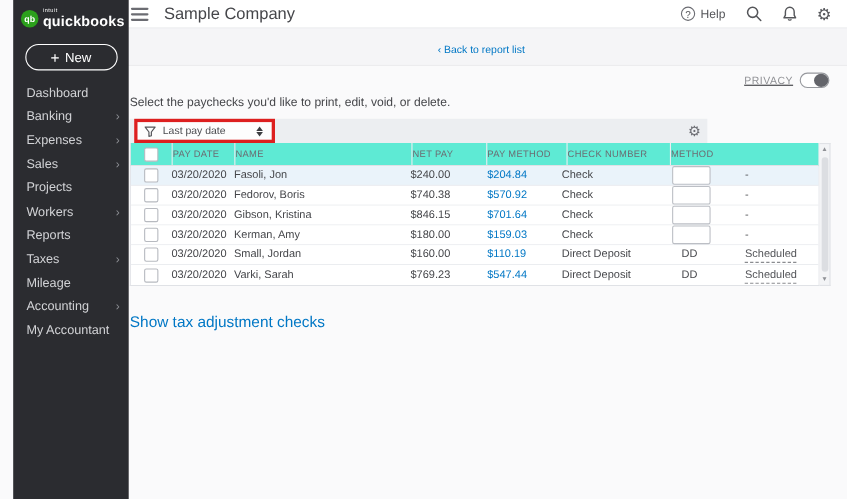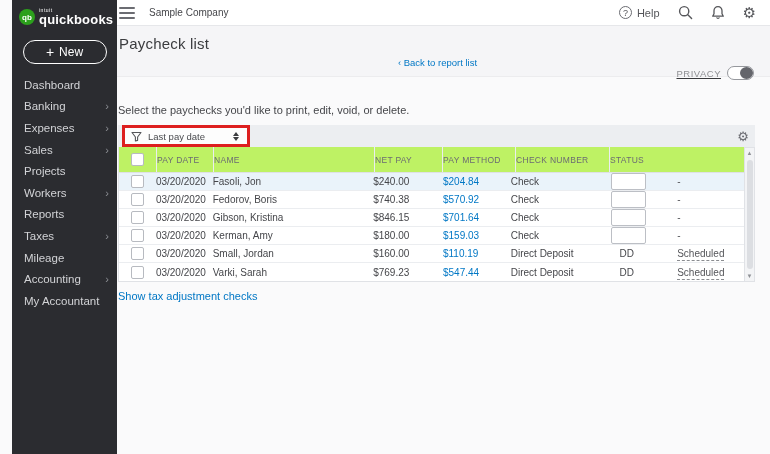--- a/index.html
+++ b/index.html
@@ -25,21 +25,21 @@
     color:#d2d3d6; font-size:11.5px; cursor:pointer; }
   .nav-item .chev { margin-left:auto; color:#8d8f94; font-size:11px; }
 
   
   .main { position:absolute; left:105px; top:0; width:665px; height:454px; background:#fafafb; }
 
   .topbar { height:26px; background:#ffffff; border-bottom:1px solid #e6e7ea;
     display:flex; align-items:center; padding:0 14px; }
   .hamburger { width:16px; cursor:pointer; margin-right:14px; }
   .hamburger span { display:block; height:2px; background:#6b6c72; margin:3px 0; border-radius:1px; }
-  .company { font-size:10px; color:#45464a; }
+  .company { font-size:15px; color:#45464a; }
   .topbar-right { margin-left:auto; display:flex; align-items:center; gap:18px; }
   .help-wrap { display:flex; align-items:center; gap:5px; cursor:pointer; color:#55565a; }
   .help-circle { width:13px; height:13px; border:1.2px solid #6b6c72; border-radius:50%;
     font-size:9px; display:flex; align-items:center; justify-content:center; color:#55565a; }
   .help-label { font-size:11px; }
   .icon-btn { cursor:pointer; display:flex; align-items:center; color:#55565a; }
   .gear-glyph { font-size:15px; color:#55565a; }
 
   .page-head { background:#f5f5f7; border-bottom:1px solid #ececee; padding:9px 14px 8px 14px; }
   .page-title { font-size:15px; color:#3b3c3f; letter-spacing:.2px; }
@@ -48,37 +48,37 @@
   .privacy-row { position:absolute; right:16px; top:66px; display:flex; align-items:center; gap:6px;text-decoration:underline; }
   .privacy-label { font-size:9.5px; color:#8f9094; letter-spacing:.5px; }
   .toggle { width:27px; height:14px; border:1px solid #96989d; border-radius:8px;
     position:relative; background:#fff; cursor:pointer; }
   .toggle-knob { position:absolute; right:0px; top:0px; width:13px; height:12px;
     background:#64656b; border-radius:50%; }
 
   .content { padding:0 0 0 13px; }
   .instruction { margin-top:27px; font-size:11px; color:#45464a; }
 
-  .filter-bar { margin-top:9px; width:637px; height:22px; background:#eceef1;
+  .filter-bar { margin-top:9px; width:525px; height:22px; background:#eceef1;
     display:flex; align-items:center; padding:0 6px 0 4px; position:relative; }
   .select-annot { border:3px solid #dd1f1f; background:#fdfdfd; height:22px;
     display:flex; align-items:center; padding:0 8px 0 6px; min-width:126px; cursor:pointer; }
   .funnel { margin-right:6px; display:flex; }
   .select-label { font-size:9.5px; color:#4a4b4f; }
   .spin-arrows { margin-left:28px; display:flex; flex-direction:column; gap:1px; }
   .tri-up { width:0; height:0; border-left:3.5px solid transparent; border-right:3.5px solid transparent;
     border-bottom:4px solid #3c3d40; }
   .tri-down { width:0; height:0; border-left:3.5px solid transparent; border-right:3.5px solid transparent;
     border-top:4px solid #3c3d40; }
   .filter-gear { margin-left:auto; font-size:13px; color:#6b6c72; cursor:pointer; }
 
   
   .table-wrap { width:637px; display:flex; }
   .grid { width:627px; background:#fff; border:1px solid #e0e2e6; border-top:none; }
-  .thead { display:flex; height:26px; align-items:center; background:#bef264;
+  .thead { display:flex; height:21px; align-items:center; background:#5eead4;
     border-bottom:1px solid #dfe1e5; }
   .th { font-size:8.5px; color:#6b6c72; letter-spacing:.3px; height:100%;
     display:flex; align-items:center; border-left:1px solid #ebedf0; padding-left:0; }
   .row { display:flex; height:18px; align-items:center; border-bottom:1px solid #ebedf0;
     font-size:10px; color:#45464a; background:#fff; }
   .row.hl { background:#eaf3fa; }
   .row:last-child { border-bottom:none; }
   .c-check { width:37px; display:flex; justify-content:center; border-left:none !important; }
   .c-date  { width:57px; }
   .c-name  { width:161px; }
@@ -98,21 +98,21 @@
   .dash { color:#55565a; }
 
   .vscroll { width:10px; background:#f3f4f6; border:1px solid #e0e2e6; border-left:none;
     position:relative; }
   .vs-arrow { position:absolute; left:0; width:100%; display:flex; justify-content:center;
     color:#8f9196; font-size:6px; cursor:pointer; }
   .vs-up { top:2px; } .vs-down { bottom:2px; }
   .vs-thumb { position:absolute; left:1.5px; top:12px; bottom:12px; width:6px;
     background:#dcdee2; border-radius:3px; cursor:pointer; }
 
-  .tax-link { margin-top:8px; font-size:11px; color:#0077c5; cursor:pointer; }
+  .tax-link { margin-top:24px; font-size:14px; color:#0077c5; cursor:pointer; }
 
   svg { display:block; }
 </style>
 </head>
 <body>
 
 <div class="sidebar">
   <div class="logo-row">
     <div class="qb-badge">qb</div>
     <div class="logo-text">
@@ -196,21 +196,20 @@
         <svg width="14" height="15" viewBox="0 0 14 15">
             <path d="M7 1.6c-2.5 0-4 1.9-4 4.2v3l-1.3 2.4h10.6L11 8.8v-3c0-2.3-1.5-4.2-4-4.2z" fill="none" stroke="#55565a" stroke-width="1.3" stroke-linejoin="round"></path>
             <path d="M5.6 12.4a1.5 1.5 0 0 0 2.8 0" fill="none" stroke="#55565a" stroke-width="1.2"></path>
           </svg>
       </div>
       <div class="icon-btn gear-glyph">⚙</div>
     </div>
   </div>
 
   <div class="page-head">
-    <div class="page-title">Paycheck list</div>
     <div class="back-link">‹ Back to report list</div>
   </div>
 
   <div class="privacy-row">
     <span class="privacy-label">PRIVACY</span>
     <div class="toggle">
         <div class="toggle-knob"></div>
       </div>
   </div>
 
@@ -237,21 +236,21 @@
       <div class="grid">
         <div class="thead">
           <div class="th c-check">
               <div class="checkbox"></div>
             </div>
           <div class="th c-date">PAY DATE</div>
           <div class="th c-name">NAME</div>
           <div class="th c-net">NET PAY</div>
           <div class="th c-method">PAY METHOD</div>
           <div class="th c-cknum">CHECK NUMBER</div>
-          <div class="th c-status">STATUS</div>
+          <div class="th c-status">METHOD</div>
         </div>
 
         <div class="row hl">
           <div class="cell c-check">
               <div class="checkbox"></div>
             </div>
           <div class="cell c-date">03/20/2020</div>
           <div class="cell c-name">Fasoli, Jon</div>
           <div class="cell c-total">$240.00</div>
           <div class="cell c-net"><span class="netpay">$204.84</span></div>

